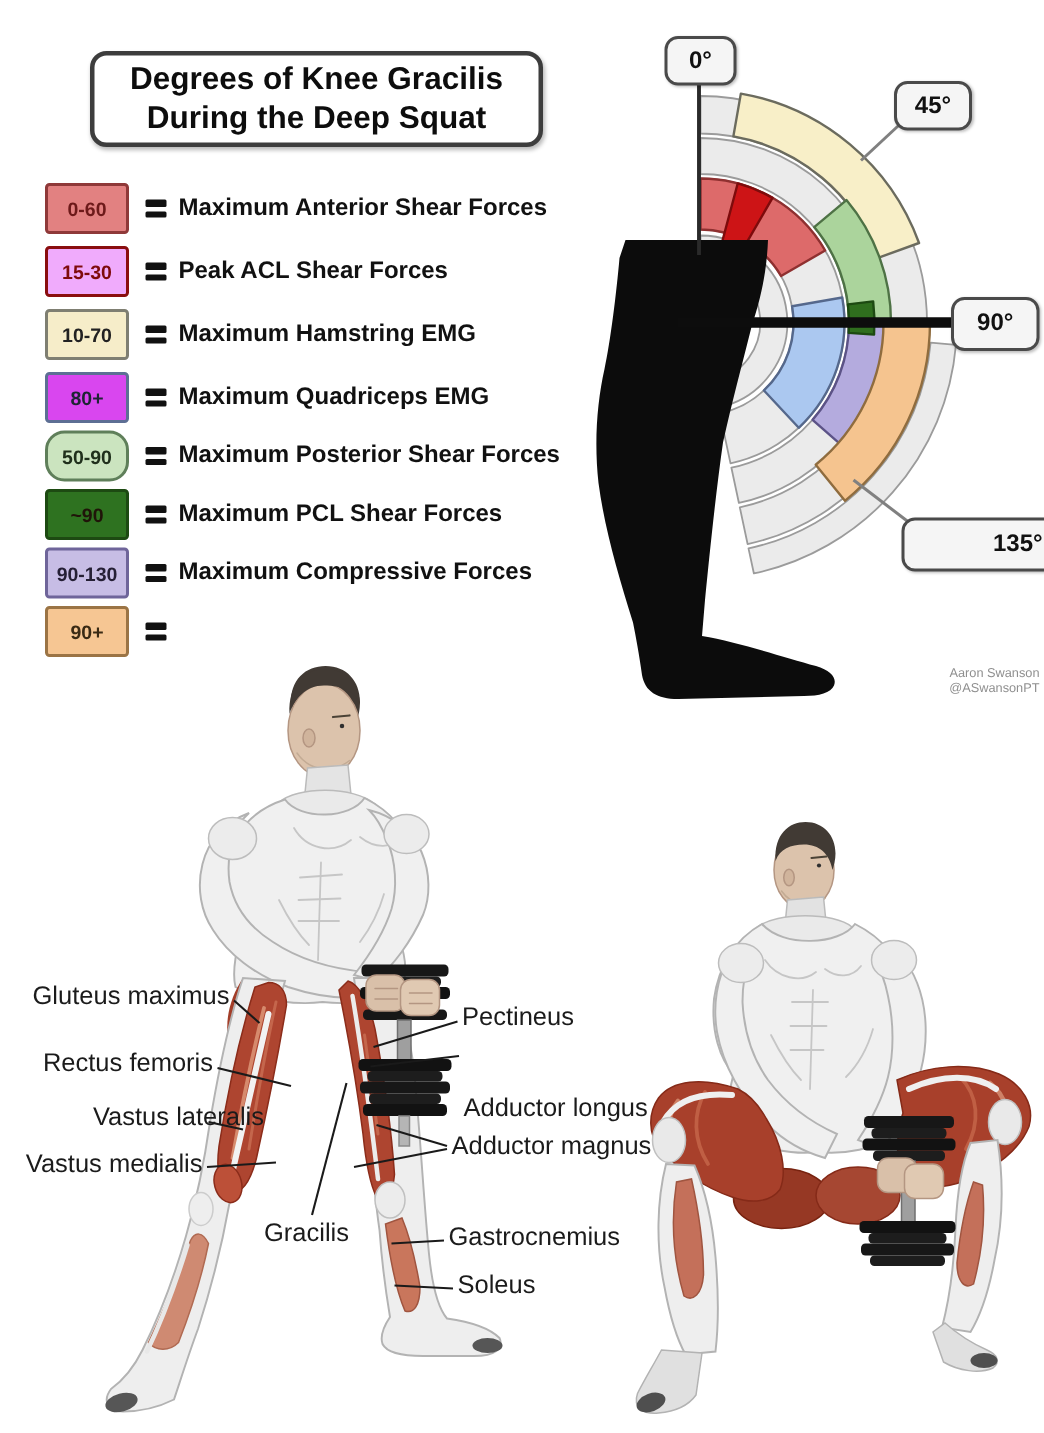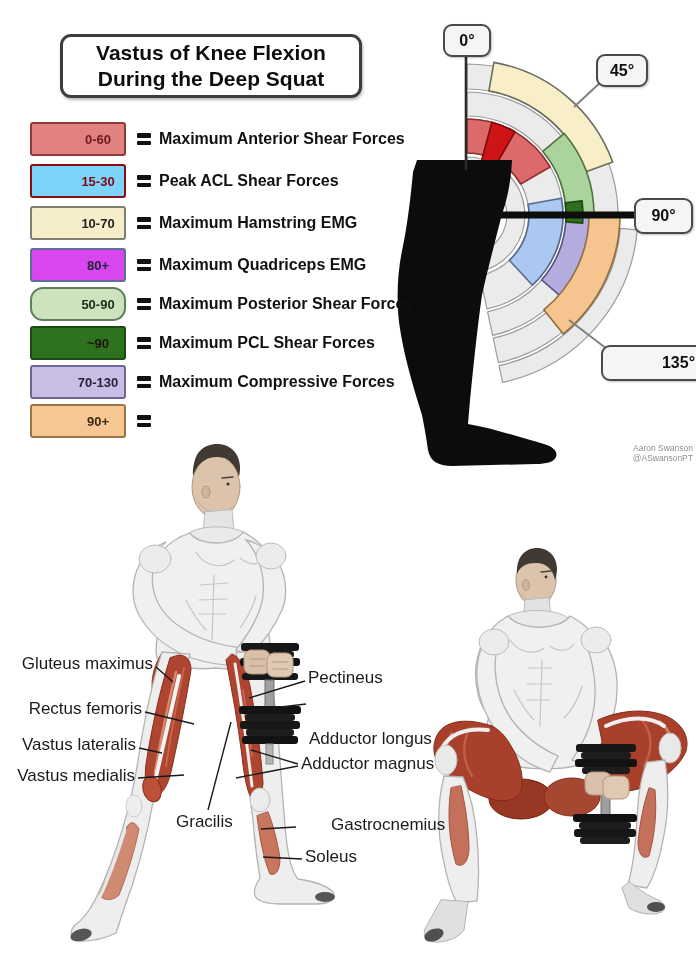--- a/index.html
+++ b/index.html
@@ -11,21 +11,21 @@
   .title-box{position:absolute;left:60px;top:34px;width:296px;height:58px;
     background:#fff;border:3px solid #3d3d3d;border-radius:11px;
     box-shadow:1px 2px 3px rgba(0,0,0,.28);
     display:flex;flex-direction:column;align-items:center;justify-content:center;
     font-weight:bold;font-size:21px;line-height:26px;color:#0d0d0d;text-align:center;}
 
   
   .legend-item{position:absolute;left:30px;display:flex;align-items:center;height:32px;}
   .swatch{width:52px;height:30px;border:2px solid #555;border-radius:3px;
     display:flex;align-items:center;justify-content:center;
-    font-weight:bold;font-size:13px;flex:0 0 auto;padding-left:40px;}
+    font-weight:bold;font-size:13px;flex:0 0 auto;}
   .eq{display:flex;flex-direction:column;gap:3px;margin-left:11px;flex:0 0 auto;}
   .eq span{display:block;width:14px;height:4.5px;background:#111;border-radius:1px;}
   .legend-label{margin-left:8px;font-weight:bold;font-size:16px;color:#111;white-space:nowrap;}
 
   
   .angle-box{position:absolute;background:#f5f5f5;border:2.5px solid #4a4a4a;border-radius:9px;
     box-shadow:1px 1px 2px rgba(0,0,0,.25);
     display:flex;align-items:center;justify-content:center;
     font-weight:bold;font-size:16px;color:#111;}
   #ang0{left:443px;top:24px;width:44px;height:29px;}
@@ -34,27 +34,27 @@
   #ang135{left:601px;top:345px;width:55px;height:32px;padding-left:48px;}
 
   
   .attrib{position:absolute;right:3px;top:443px;text-align:right;
     font-size:8.5px;line-height:10px;color:#8f8f8f;}
 
   
   .ml{position:absolute;font-size:17px;color:#1b1b1b;white-space:nowrap;}
   #lbl-gluteus{top:654px;left:0;width:153px;text-align:right;}
   #lbl-rectus{top:699px;left:0;width:142px;text-align:right;}
-  #lbl-vlat{top:735px;left:0;width:136px;text-align:right;}
+  #lbl-vlat{top:735px;left:0;width:136px;text-align:right;padding-left:40px;}
   #lbl-vmed{top:766px;left:0;width:135px;text-align:right;}
   #lbl-pect{top:668px;left:308px;}
   #lbl-alon{top:729px;left:309px;}
   #lbl-amag{top:754px;left:301px;}
   #lbl-grac{top:812px;left:176px;}
-  #lbl-gast{top:815px;left:299px;margin-left:32px;}
+  #lbl-gast{top:815px;left:299px;}
   #lbl-sole{top:847px;left:305px;}
 </style>
 </head>
 <body>
 
 <div id="page">
 
 <svg id="art" width="696" height="955" viewBox="0 0 696 955">
 
   <g>
@@ -231,34 +231,34 @@
     <line x1="306" y1="704" x2="247" y2="711"></line>
     <line x1="298" y1="764" x2="251" y2="750"></line>
     <line x1="298" y1="766" x2="236" y2="778"></line>
     <line x1="208" y1="810" x2="231" y2="722"></line>
     <line x1="296" y1="827" x2="261" y2="829"></line>
     <line x1="302" y1="859" x2="263" y2="857"></line>
   </g>
 </svg>
 
   <div class="title-box">
-    <div>Vastus of Knee Flexion</div>
+    <div>Degrees of Knee Gracilis</div>
     <div>During the Deep Squat</div>
   </div>
 
   <div class="legend-item" style="top:123px">
     <span class="swatch" style="background-color: rgb(226, 129, 129); border-color: rgb(143, 57, 57); color: rgb(109, 26, 26);">0-60</span>
     <span class="eq">
         <span></span>
         <span></span>
       </span>
     <span class="legend-label">Maximum Anterior Shear Forces</span>
   </div>
   <div class="legend-item" style="top:165px">
-    <span class="swatch" style="background-color: #7dd3fc; border-color: rgb(138, 14, 15); color: rgb(126, 11, 12); text-align: center;">15-30</span>
+    <span class="swatch" style="background-color: #f0abfc; border-color: rgb(138, 14, 15); color: rgb(126, 11, 12); text-align: center;">15-30</span>
     <span class="eq">
         <span></span>
         <span></span>
       </span>
     <span class="legend-label">Peak ACL Shear Forces</span>
   </div>
   <div class="legend-item" style="top:207px">
     <span class="swatch" style="background-color: rgb(246, 237, 201); border-color: rgb(127, 127, 114); color: rgb(34, 34, 34);">10-70</span>
     <span class="eq">
         <span></span>
@@ -284,21 +284,21 @@
   </div>
   <div class="legend-item" style="top:327px">
     <span class="swatch" style="background-color: rgb(46, 114, 32); border-color: rgb(29, 74, 18); color: rgb(32, 20, 9);">~90</span>
     <span class="eq">
         <span></span>
         <span></span>
       </span>
     <span class="legend-label">Maximum PCL Shear Forces</span>
   </div>
   <div class="legend-item" style="top:366px">
-    <span class="swatch" style="background-color: rgb(199, 189, 229); border-color: rgb(111, 101, 154); color: rgb(37, 31, 53);">70-130</span>
+    <span class="swatch" style="background-color: rgb(199, 189, 229); border-color: rgb(111, 101, 154); color: rgb(37, 31, 53);">90-130</span>
     <span class="eq">
         <span></span>
         <span></span>
       </span>
     <span class="legend-label">Maximum Compressive Forces</span>
   </div>
   <div class="legend-item" style="top:405px">
     <span class="swatch" style="background-color: rgb(246, 198, 147); border-color: rgb(155, 116, 69); color: rgb(58, 42, 20);">90+</span>
     <span class="eq">
         <span></span>

